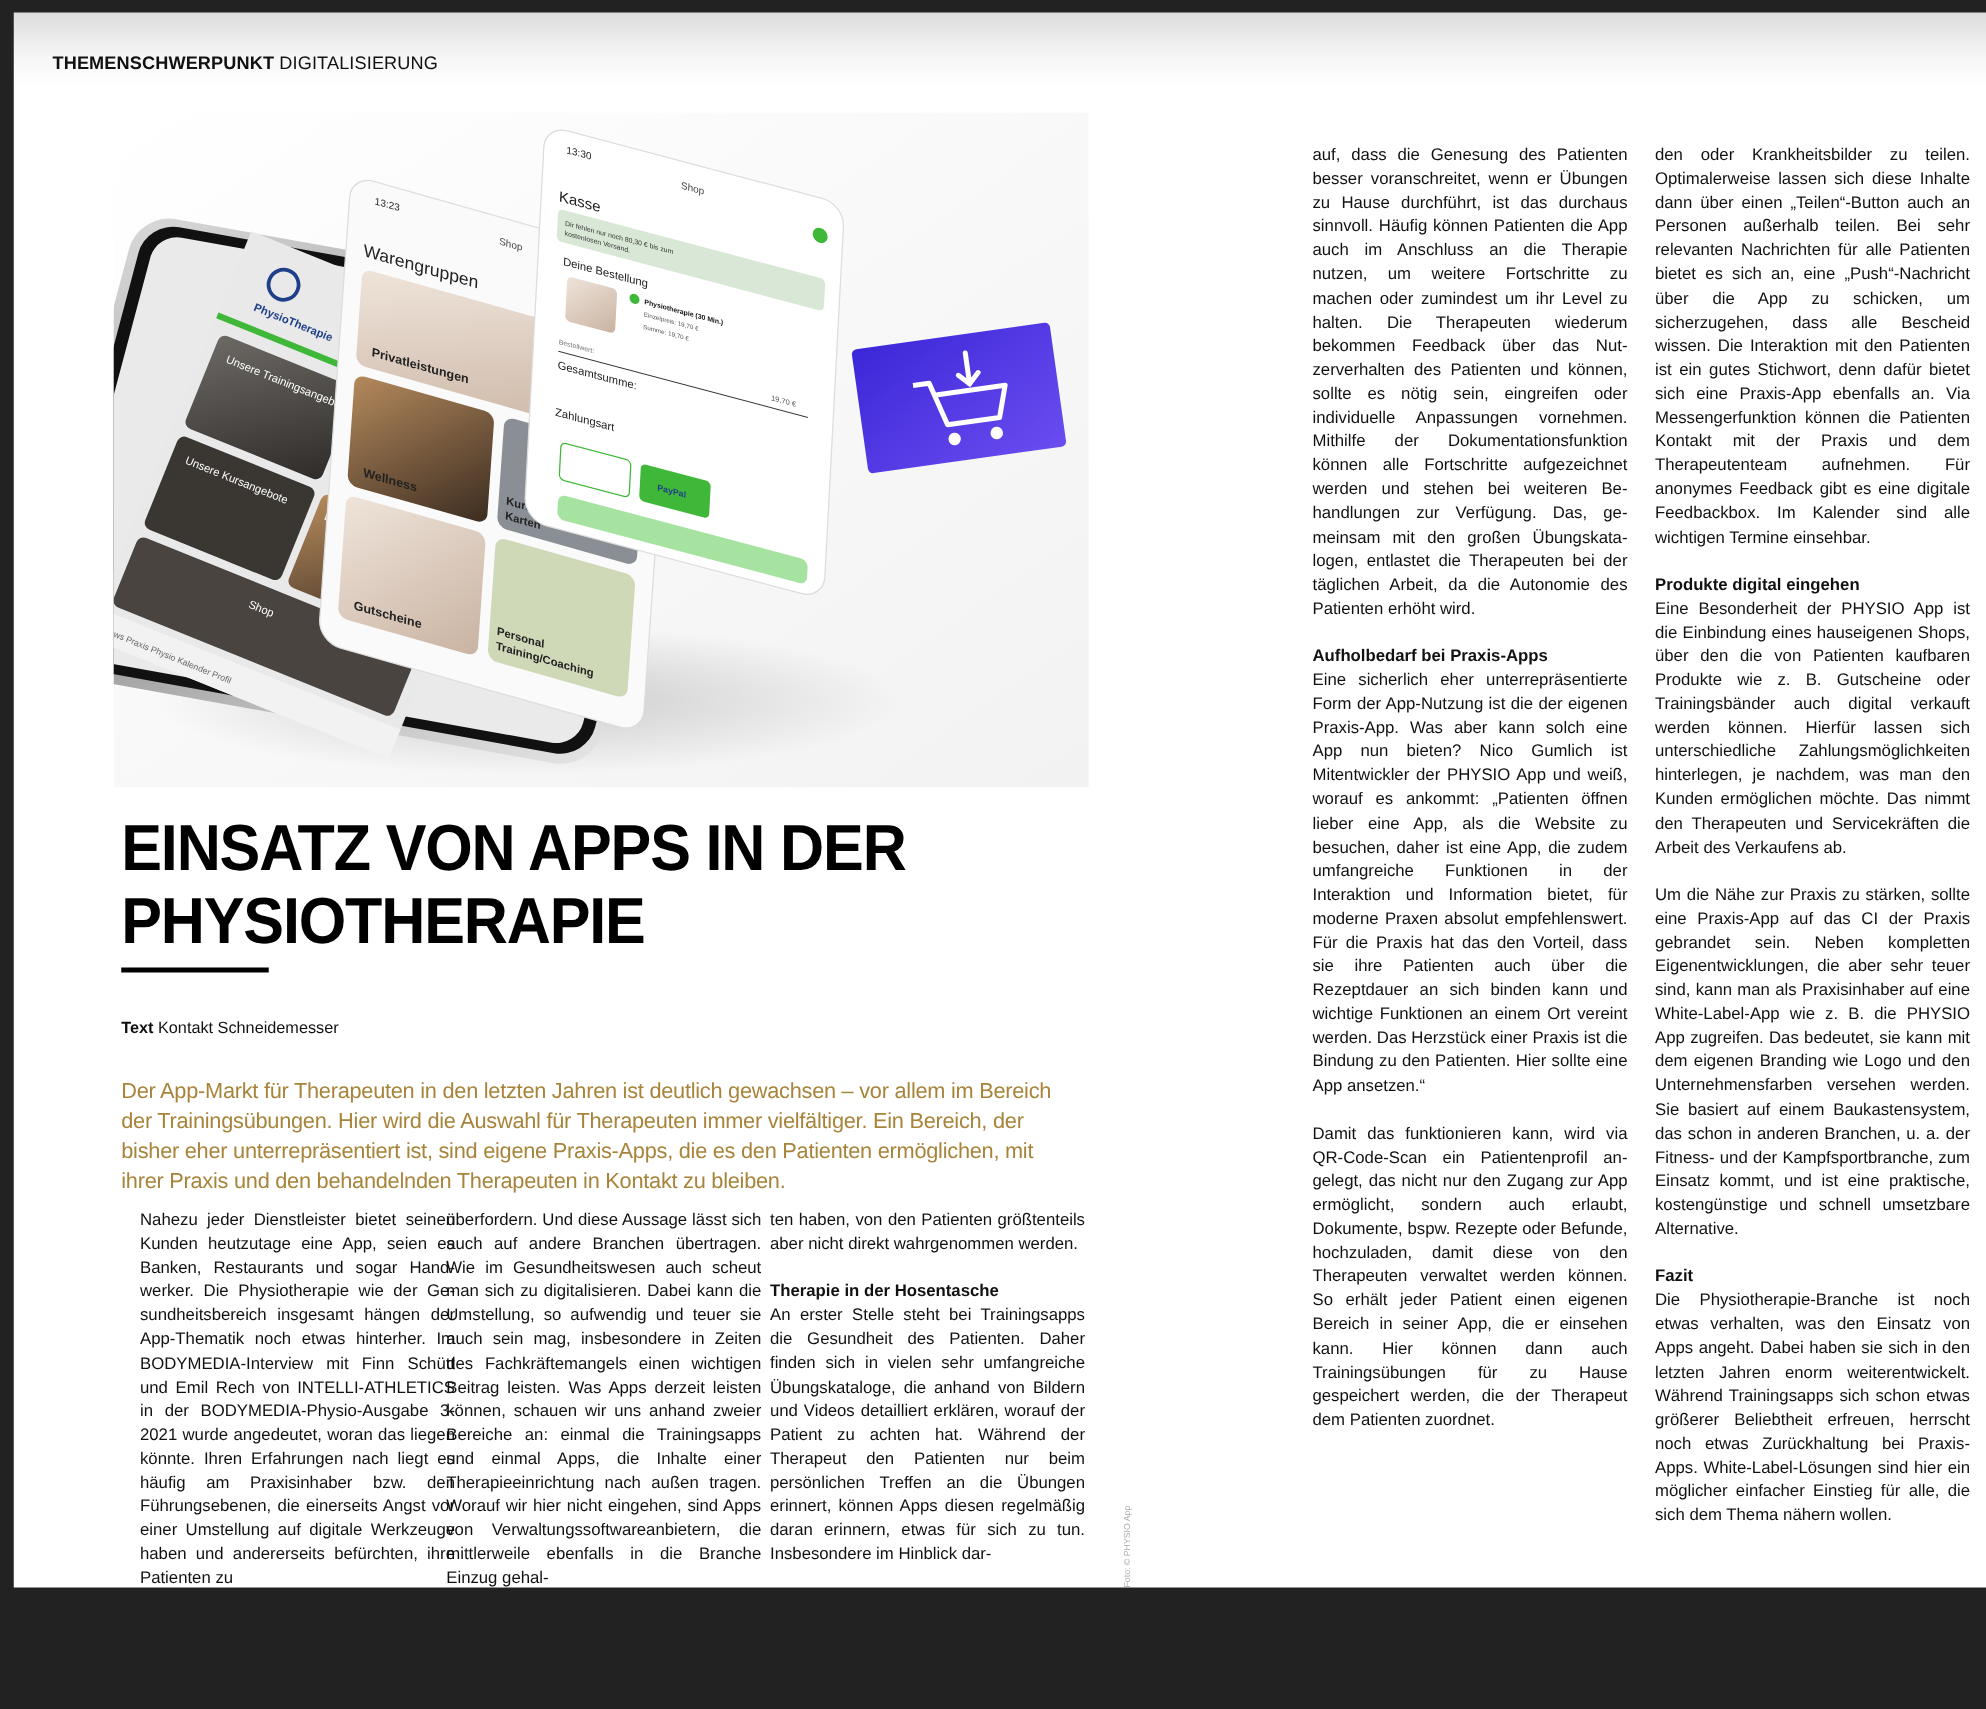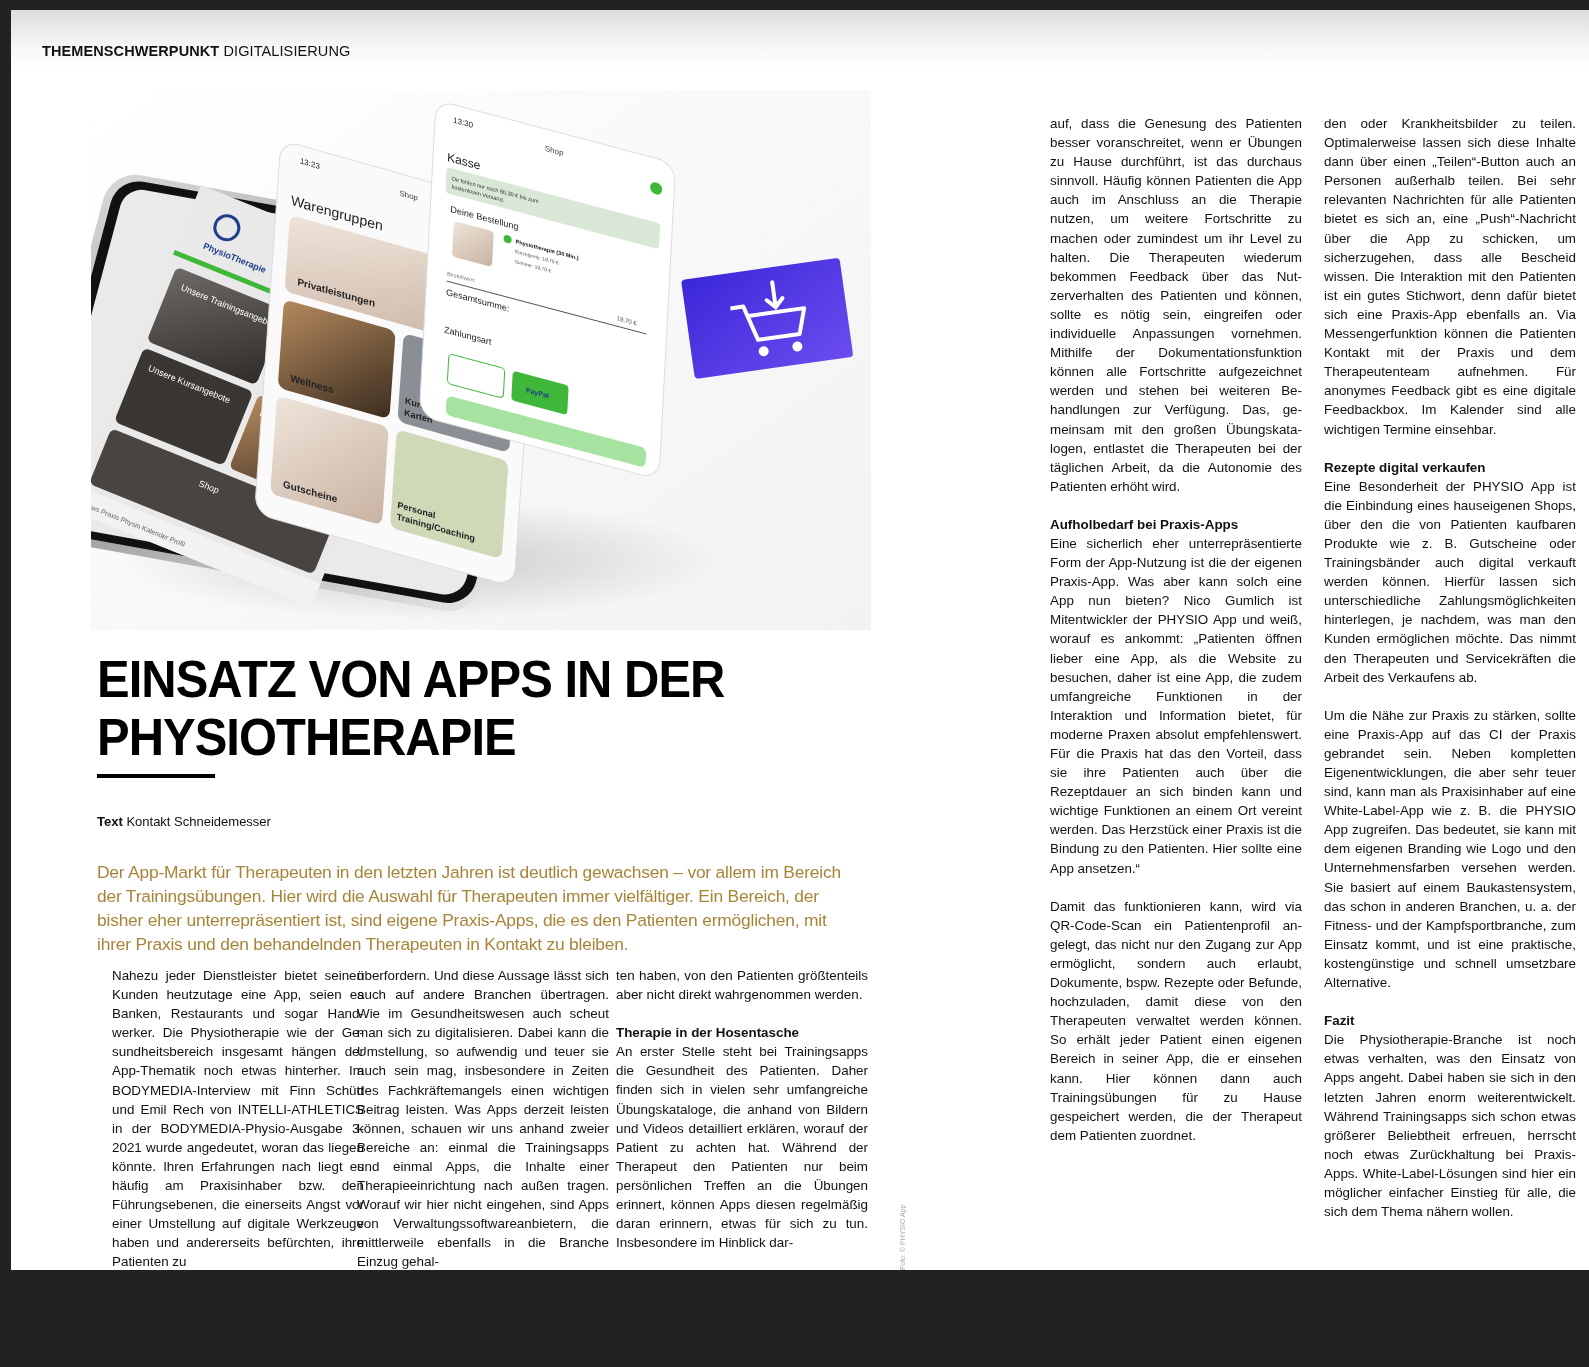--- a/index.html
+++ b/index.html
@@ -205,21 +205,21 @@
 
   <div class="col c4">
     <p>auf, dass die Genesung des Patienten besser voranschreitet, wenn er Übun­gen zu Hause durchführt, ist das durch­aus sinnvoll. Häufig können Patienten die App auch im Anschluss an die The­rapie nutzen, um weitere Fortschritte zu machen oder zumindest um ihr Level zu halten. Die Therapeuten wiederum bekommen Feedback über das Nut­zerverhalten des Patienten und kön­nen, sollte es nötig sein, eingreifen oder individuelle Anpassungen vornehmen. Mithilfe der Dokumentationsfunktion können alle Fortschritte aufgezeichnet werden und stehen bei weiteren Be­handlungen zur Verfügung. Das, ge­meinsam mit den großen Übungskata­logen, entlastet die Therapeuten bei der täglichen Arbeit, da die Autonomie des Patienten erhöht wird.</p>
     <h3>Aufholbedarf bei Praxis-Apps</h3>
     <p style="margin-top:0">Eine sicherlich eher unterrepräsentierte Form der App-Nutzung ist die der eige­nen Praxis-App. Was aber kann solch eine App nun bieten? Nico Gumlich ist Mitentwickler der PHYSIO App und weiß, worauf es ankommt: „Patienten öffnen lieber eine App, als die Websi­te zu besuchen, daher ist eine App, die zudem umfangreiche Funktionen in der Interaktion und Information bietet, für moderne Praxen absolut empfehlens­wert. Für die Praxis hat das den Vor­teil, dass sie ihre Patienten auch über die Rezeptdauer an sich binden kann und wichtige Funktionen an einem Ort vereint werden. Das Herzstück einer Praxis ist die Bindung zu den Patienten. Hier sollte eine App ansetzen.“</p>
     <p>Damit das funktionieren kann, wird via QR-Code-Scan ein Patientenprofil an­gelegt, das nicht nur den Zugang zur App ermöglicht, sondern auch erlaubt, Dokumente, bspw. Rezepte oder Be­funde, hochzuladen, damit diese von den Therapeuten verwaltet werden können. So erhält jeder Patient einen eigenen Bereich in seiner App, die er einsehen kann. Hier können dann auch Trainingsübungen für zu Hause gespeichert werden, die der Thera­peut dem Patienten zuordnet.</p>
   </div>
 
   <div class="col c5">
     <p>den oder Krankheitsbilder zu teilen. Optimalerweise lassen sich diese In­halte dann über einen „Teilen“-Button auch an Personen außerhalb teilen. Bei sehr relevanten Nachrichten für alle Pa­tienten bietet es sich an, eine „Push“-Nachricht über die App zu schicken, um sicherzugehen, dass alle Bescheid wissen. Die Interaktion mit den Patien­ten ist ein gutes Stichwort, denn dafür bietet sich eine Praxis-App ebenfalls an. Via Messengerfunktion können die Patienten Kontakt mit der Praxis und dem Therapeutenteam aufnehmen. Für anonymes Feedback gibt es eine di­gitale Feedbackbox. Im Kalender sind alle wichtigen Termine einsehbar.</p>
-    <h3>Rezepte digital verkaufen</h3>
+    <h3>Produkte digital eingehen</h3>
     <p style="margin-top:0">Eine Besonderheit der PHYSIO App ist die Einbindung eines hauseige­nen Shops, über den die von Pati­enten kaufbaren Produkte wie z. B. Gutscheine oder Trainingsbänder auch digital verkauft werden können. Hierfür lassen sich unterschiedliche Zahlungsmöglichkeiten hinterlegen, je nachdem, was man den Kunden ermöglichen möchte. Das nimmt den Therapeuten und Servicekräften die Arbeit des Verkaufens ab.</p>
     <p>Um die Nähe zur Praxis zu stärken, sollte eine Praxis-App auf das CI der Praxis gebrandet sein. Neben kom­pletten Eigenentwicklungen, die aber sehr teuer sind, kann man als Praxis­inhaber auf eine White-Label-App wie z. B. die PHYSIO App zugreifen. Das bedeutet, sie kann mit dem eigenen Branding wie Logo und den Unterneh­mensfarben versehen werden. Sie ba­siert auf einem Baukastensystem, das schon in anderen Branchen, u. a. der Fitness- und der Kampfsportbranche, zum Einsatz kommt, und ist eine prak­tische, kostengünstige und schnell umsetzbare Alternative.</p>
     <h3>Fazit</h3>
     <p style="margin-top:0">Die Physiotherapie-Branche ist noch etwas verhalten, was den Einsatz von Apps angeht. Dabei haben sie sich in den letzten Jahren enorm weiterent­wickelt. Während Trainingsapps sich schon etwas größerer Beliebtheit er­freuen, herrscht noch etwas Zurück­haltung bei Praxis-Apps. White-Label-Lösungen sind hier ein möglicher ein­facher Einstieg für alle, die sich dem Thema nähern wollen.</p>
   </div>
 
   <div class="footer">
     <span class="num">28</span>
     <span class="bar"></span>
     <span class="txt">

